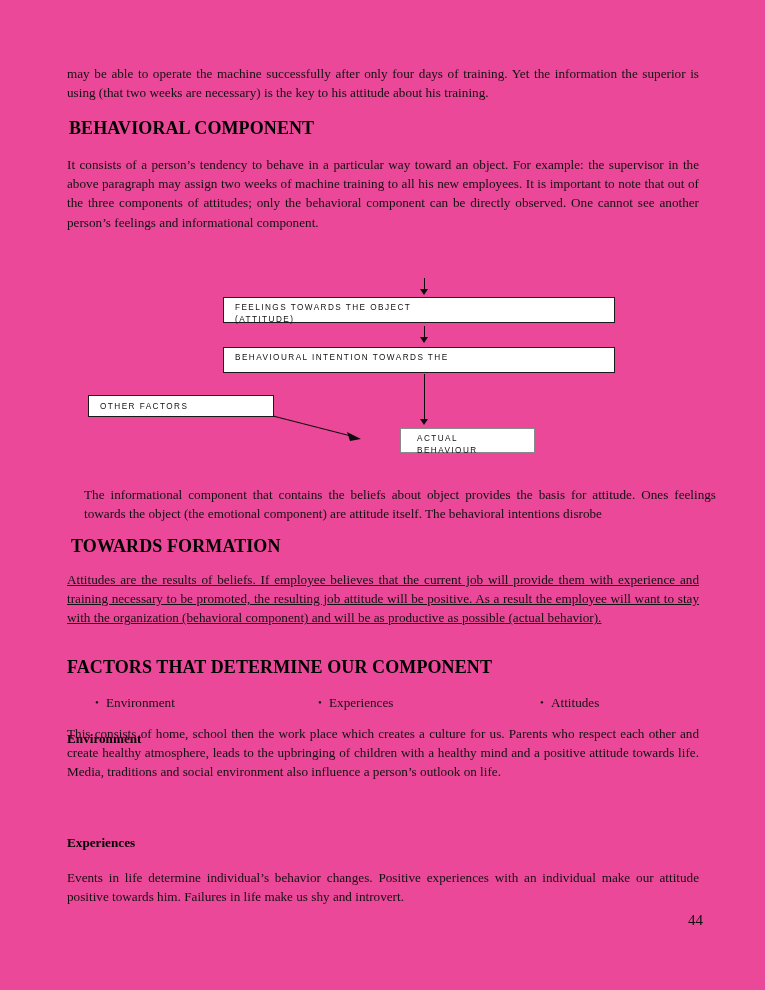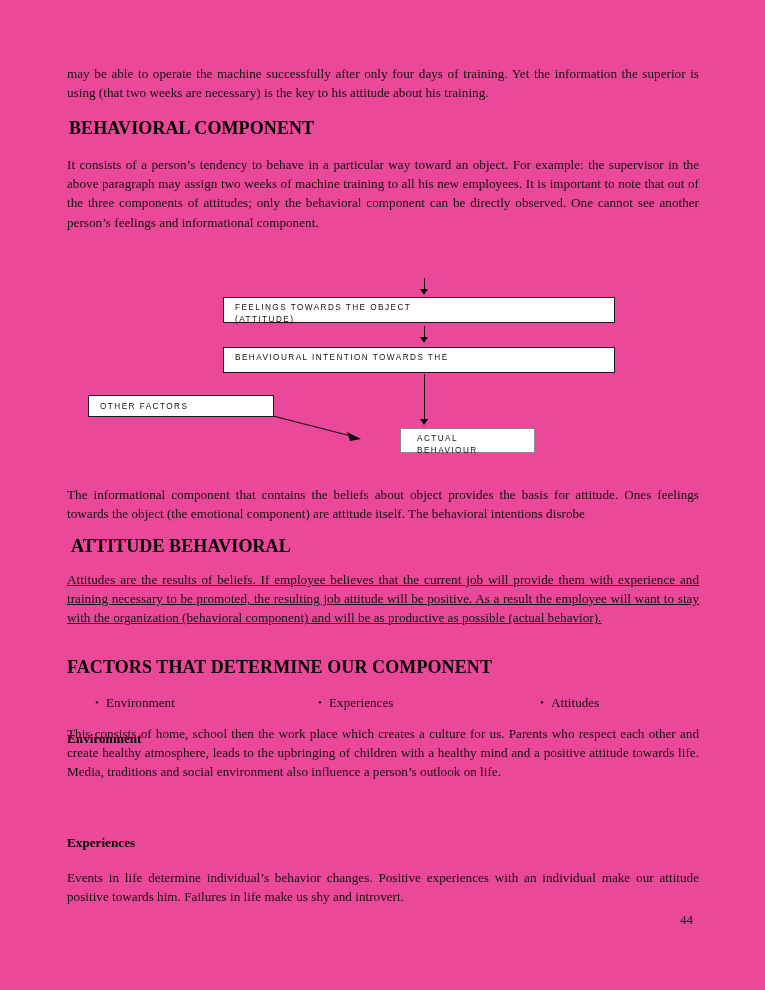--- a/index.html
+++ b/index.html
@@ -107,22 +107,22 @@
     color: #111111;
   }
   .bullet-dot {
     display: inline-block;
     width: 11px;
     font-size: 11px;
     vertical-align: 1px;
   }
   .page-number {
     position: absolute;
-    right: 72px;
-    font-size: 13px;
+    right: 62px;
+    font-size: 15px;
     color: #111111;
   }
 </style>
 </head>
 <body>
 
 <div class="page">
 
   <div class="body-text" style="top:64px;">may be able to operate the machine successfully after only four days of training. Yet the information the superior is using (that two weeks are necessary) is the key to his attitude about his training.</div>
 
@@ -159,23 +159,23 @@
       <line x1="273" y1="416" x2="355" y2="437" stroke="#0d0d0d" stroke-width="1.1"></line>
       <polygon points="361,439 347,432 350,441" fill="#0d0d0d"></polygon>
     </svg>
 
     <div class="fbox soft" style="left:372px; top:428px; width:135px; height:25px; padding-top:4px; padding-left:16px;margin-left:28px;">
       <span class="ln">ACTUAL</span>
       <span class="ln">BEHAVIOUR</span>
     </div>
   </div>
 
-  <div class="body-text" style="top:485px;">The informational component that contains the beliefs about object provides the basis for attitude. Ones feelings towards the object (the emotional component) are attitude itself. The behavioral intentions disrobe</div>
-
-  <div class="heading" style="left:71px; top:538px;">ATTITUDE BEHAVIORAL</div>
+  <div class="body-text" style="top:485px;margin-left:17px;">The informational component that contains the beliefs about object provides the basis for attitude. Ones feelings towards the object (the emotional component) are attitude itself. The behavioral intentions disrobe</div>
+
+  <div class="heading" style="left:71px; top:538px;">TOWARDS FORMATION</div>
 
   <div class="body-text" style="top:570px;text-decoration:underline;">Attitudes are the results of beliefs. If employee believes that the current job will provide them with experience and training necessary to be promoted, the resulting job attitude will be positive. As a result the employee will want to stay with the organization (behavioral component) and will be as productive as possible (actual behavior).</div>
 
   <div class="heading" style="left:67px; top:659px;">FACTORS THAT DETERMINE OUR COMPONENT</div>
 
   <div class="bullet-row" style="top:692px;">
     <div class="bullet-item" style="left:28px;">
       <span class="bullet-dot">•</span><span>Environment</span>
     </div>
     <div class="bullet-item" style="left:251px;">

